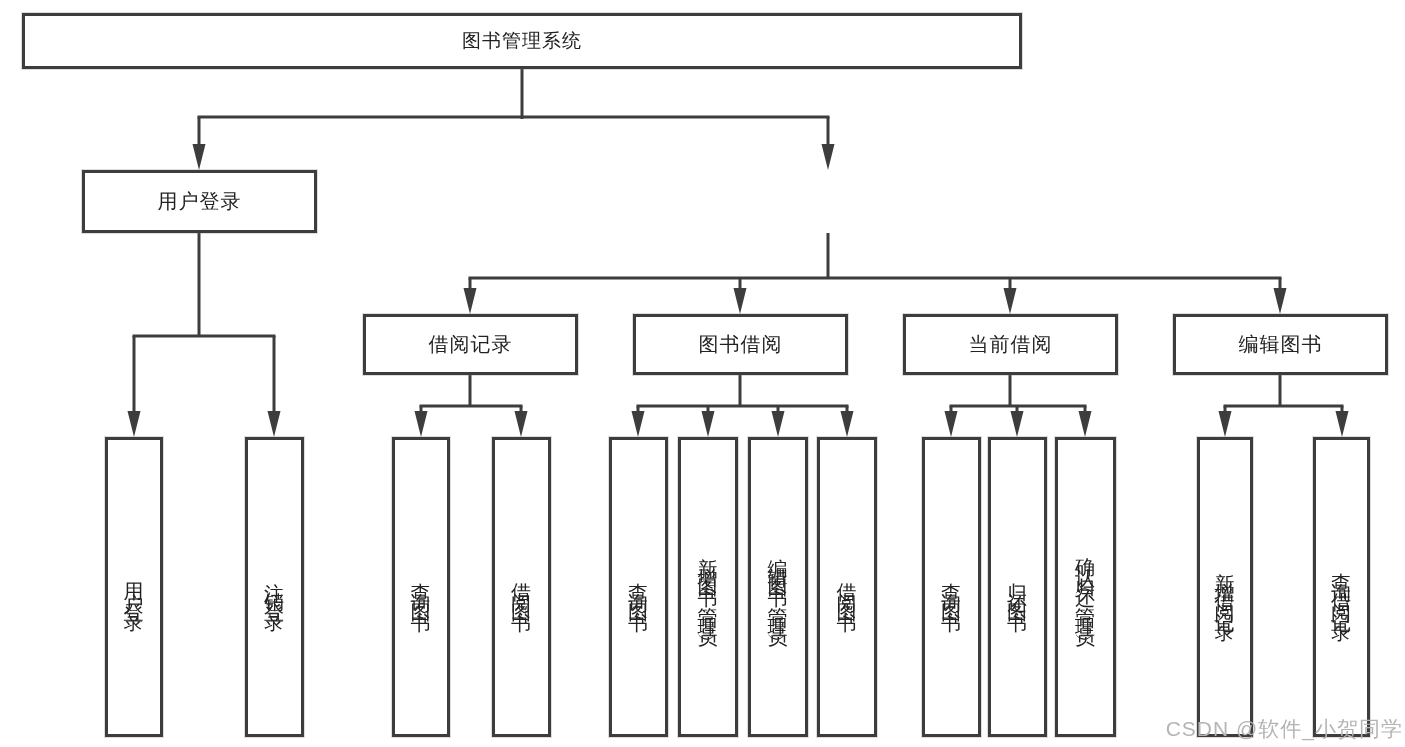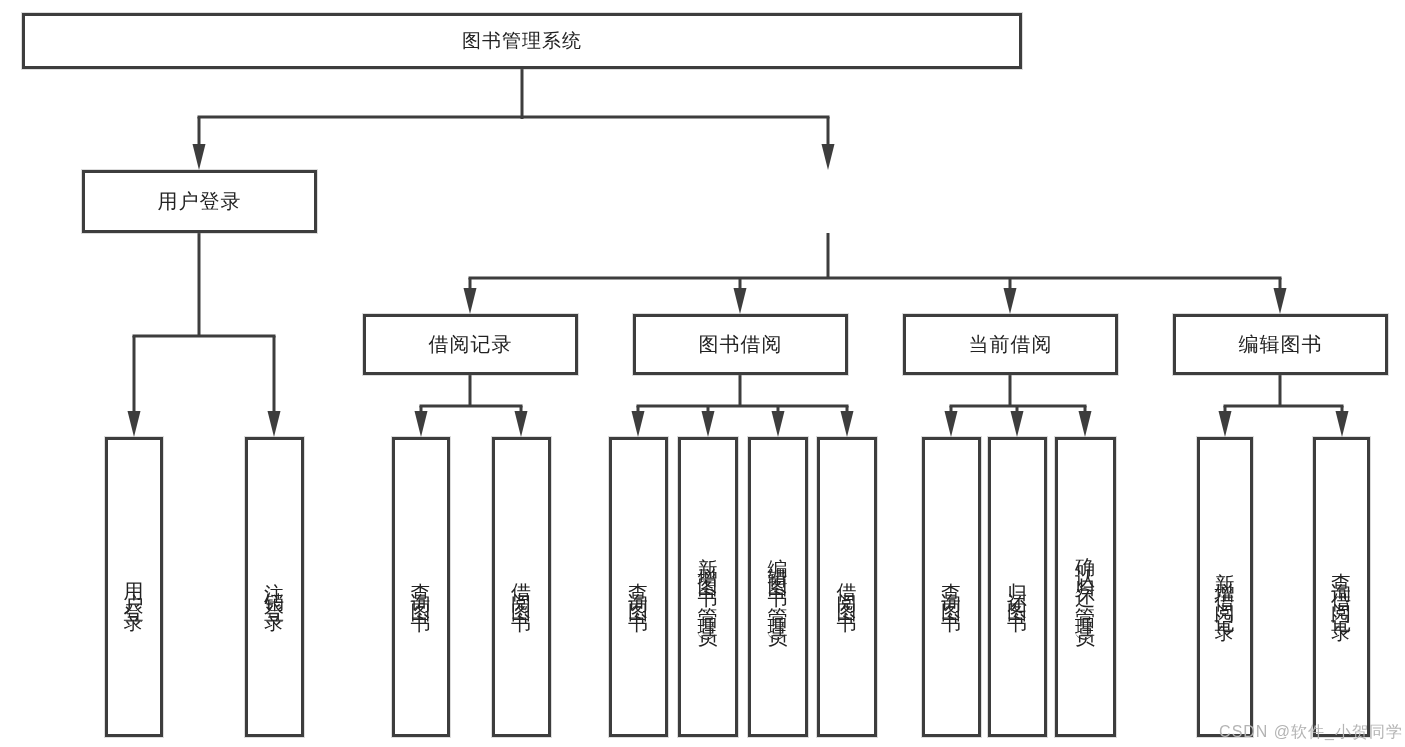--- a/index.html
+++ b/index.html
@@ -40,21 +40,21 @@
     writing-mode: vertical-rl;
     font-size: 20px;
     letter-spacing: 10px;
     line-height: 1;
     text-align: center;
   }
   .watermark {
     position: absolute;
     right: 2px;
     bottom: 4px;
-    font-size: 16px;
+    font-size: 21px;
     color: #b4b4b4;
     letter-spacing: 1px;
     white-space: nowrap;
     z-index: 5;
     margin-top: 28px;
   }
 </style>
 </head>
 <body>
 

